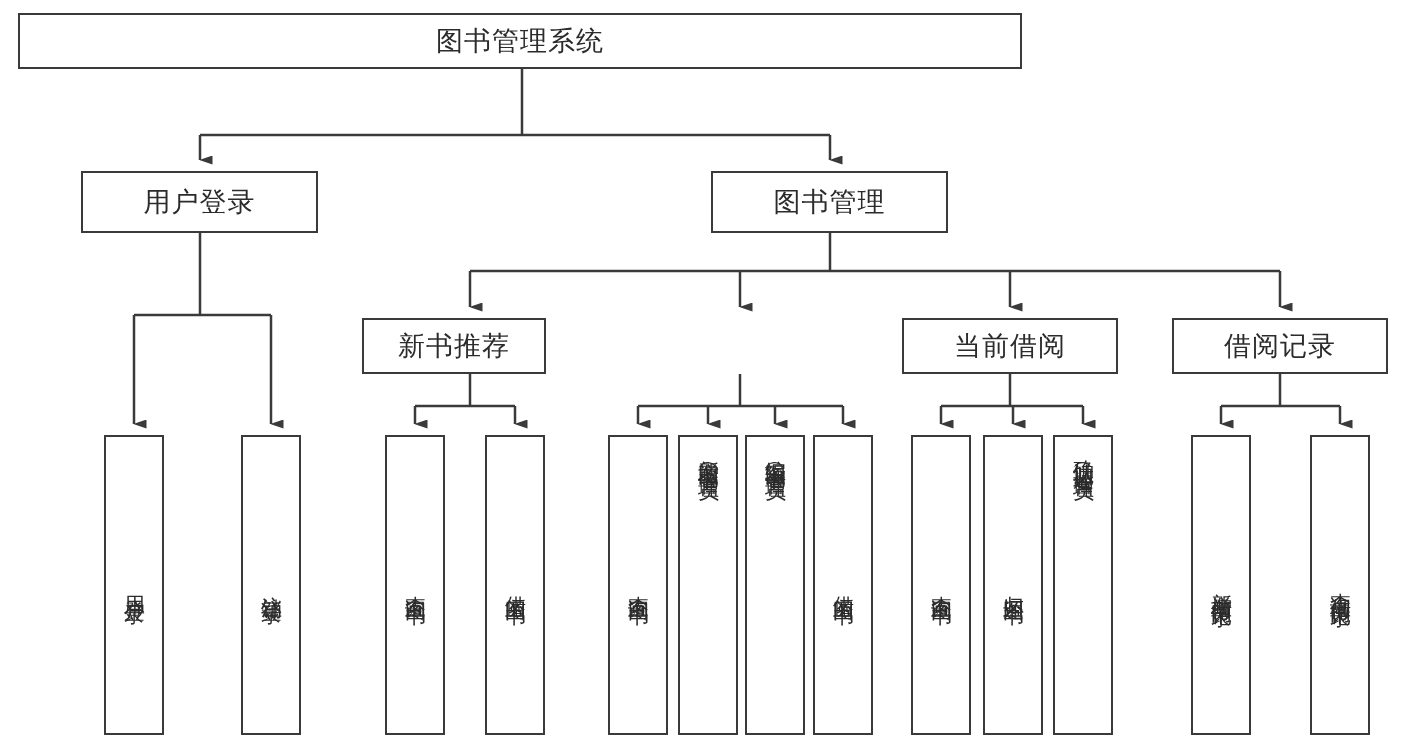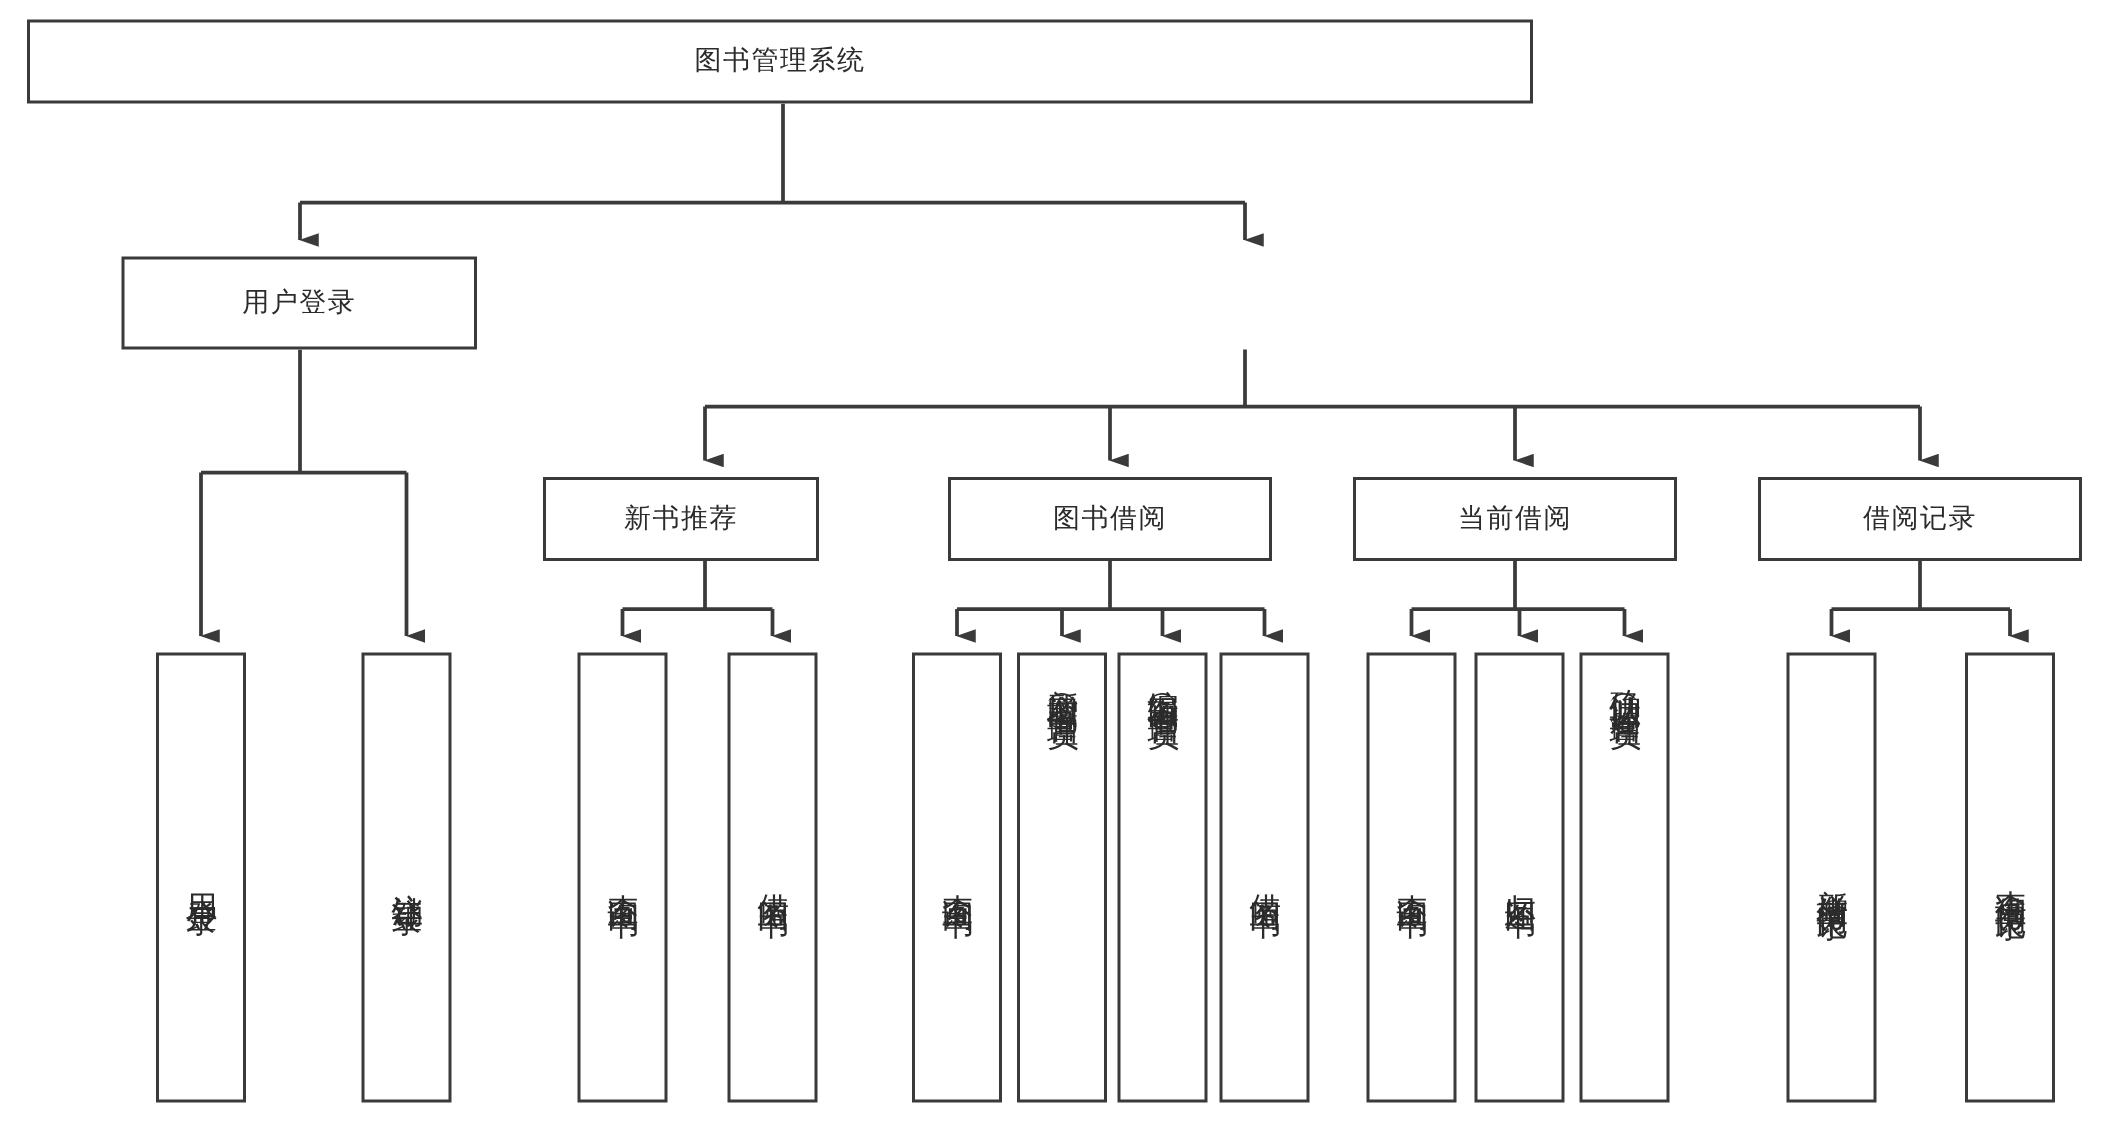--- a/index.html
+++ b/index.html
@@ -31,21 +31,21 @@
     box-sizing: border-box;
     border: 2.5px solid #3a3a3a;
     background: #ffffff;
     color: #2b2b2b;
     display: flex;
     align-items: center;
     justify-content: center;
     z-index: 3;
   }
   .node .label {
-    font-size: 18px;
+    font-size: 27px;
     line-height: 1.15;
     letter-spacing: 1px;
     white-space: nowrap;
     color: #2b2b2b;
   }
   .node.vert {
     align-items: center;
     justify-content: center;
   }
   .node.vert .label {
@@ -127,26 +127,26 @@
     </g>
   </svg>
 
   <div class="node" style="left: 18px; top: 13px; width: 1004px; height: 56px;">
     <span class="label">图书管理系统</span>
   </div>
 
   <div class="node" style="left: 81px; top: 171px; width: 237px; height: 62px;">
     <span class="label">用户登录</span>
   </div>
+  <div class="node" style="left: 711px; top: 171px; width: 237px; height: 62px;">
+    <span class="label">图书管理</span>
+  </div>
 
   <div class="node" style="left: 362px; top: 318px; width: 184px; height: 56px;">
     <span class="label">新书推荐</span>
-  </div>
-  <div class="node" style="left: 632px; top: 318px; width: 216px; height: 56px;">
-    <span class="label">图书借阅</span>
   </div>
   <div class="node" style="left: 902px; top: 318px; width: 216px; height: 56px;">
     <span class="label">当前借阅</span>
   </div>
   <div class="node" style="left: 1172px; top: 318px; width: 216px; height: 56px;">
     <span class="label">借阅记录</span>
   </div>
 
   <div class="node vert" style="left: 104px; top: 435px; width: 60px; height: 300px;">
     <span class="label">用户登录</span>

